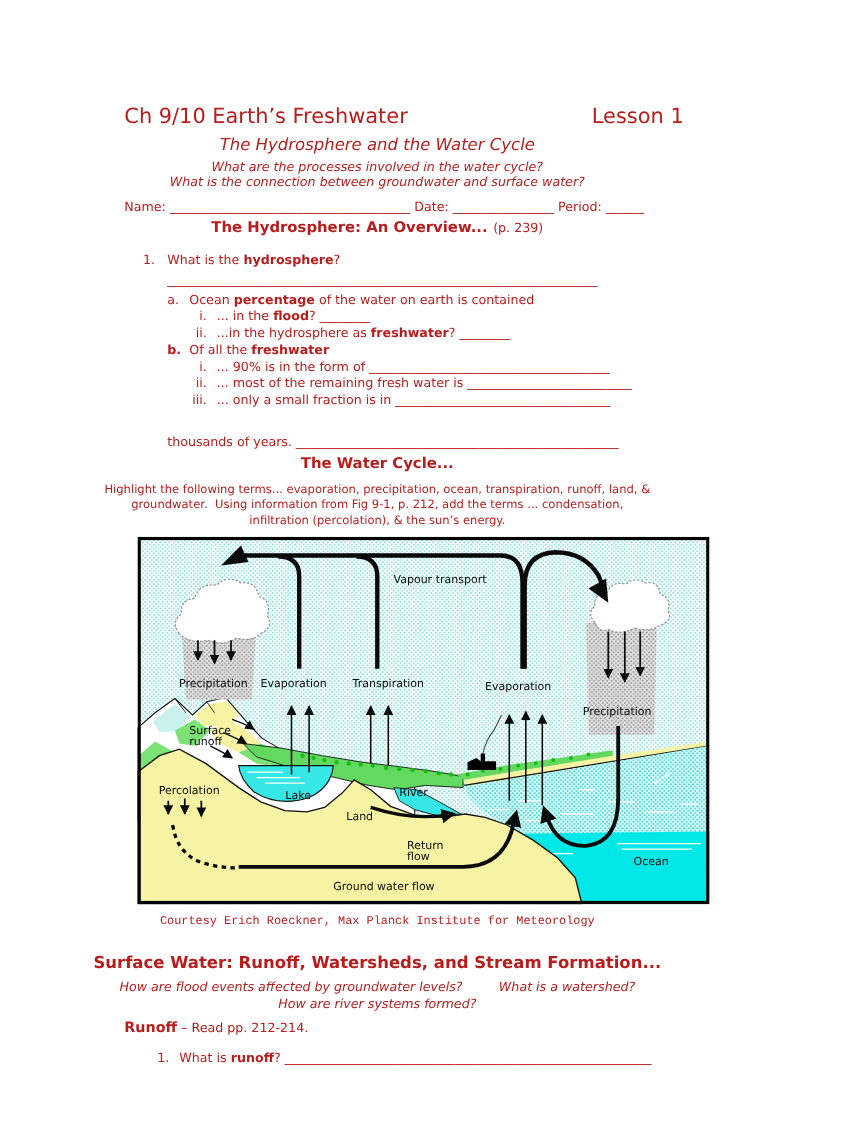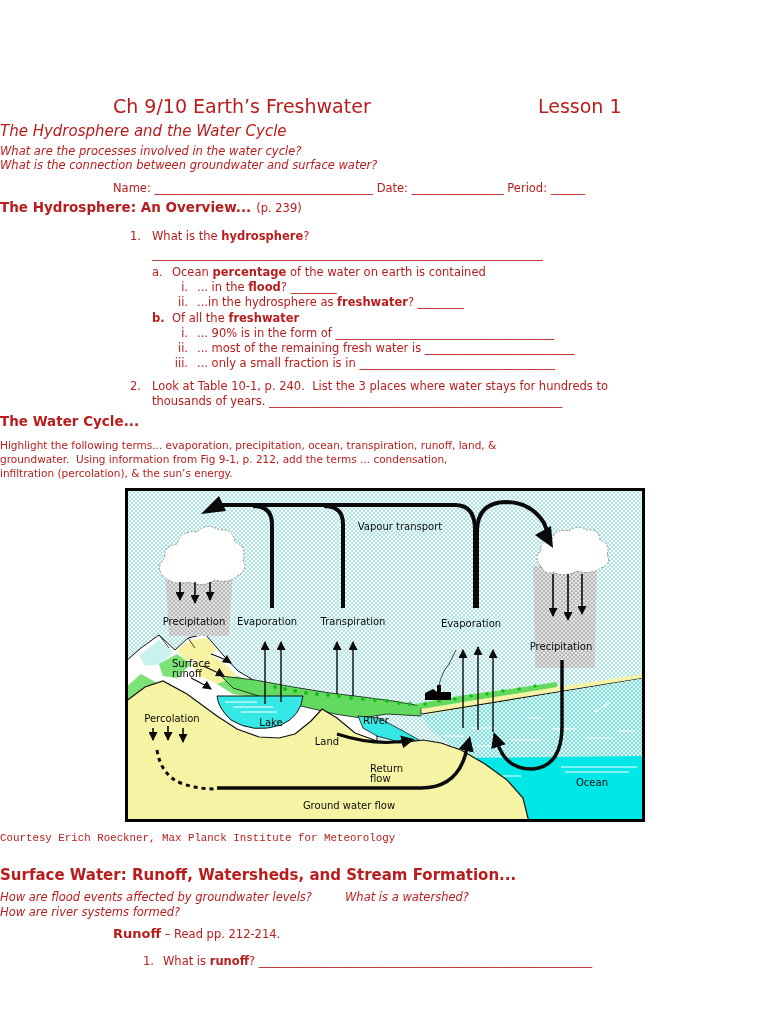--- a/index.html
+++ b/index.html
@@ -1,19 +1,19 @@
 <!DOCTYPE html>
 <html><head>
 <meta charset="utf-8">
 <style>
   html,body{margin:0;padding:0;background:#ffffff;}
   .page{position:relative;width:770px;height:1024px;background:#ffffff;overflow:hidden;
         font-family:"DejaVu Sans",sans-serif;color:#b91c1c;}
   .t{position:absolute;font-size:11.5px;line-height:14px;white-space:pre;}
-  .c{left:0;width:686px;}
+  .c{left:0;width:686px;text-align:center;}
   .i{font-style:italic;}
   .bld{font-weight:bold;}
   .title{font-size:19px;line-height:22px;}
   .h1{font-size:13.5px;font-weight:bold;}
   .h1ref{font-size:11.5px;font-weight:normal;margin-left:5px;}
   .h2{font-size:15px;font-weight:bold;}
   .small{font-size:10.5px;line-height:13px;}
   .mono{font-family:"Liberation Mono","DejaVu Sans Mono",monospace;font-size:10.8px;}
   .num{display:inline-block;width:22px;}
   .alpha{display:inline-block;width:20px;}
@@ -47,21 +47,20 @@
   <div class="t" style="left:152px;top:295px;"><span class="rom">ii.</span><span>...in the hydrosphere as </span><span class="bld">freshwater</span><span>? </span><span>________</span></div>
 
   <div class="t" style="left:152px;top:311px;"><span class="alpha bld">b.</span><span>Of all the </span><span class="bld">freshwater</span></div>
 
   <div class="t" style="left:152px;top:326px;"><span class="rom">i.</span><span>... 90% is in the form of </span><span>______________________________________</span></div>
 
   <div class="t" style="left:152px;top:341px;"><span class="rom">ii.</span><span>... most of the remaining fresh water is </span><span>__________________________</span></div>
 
   <div class="t" style="left:152px;top:356px;"><span class="rom">iii.</span><span>... only a small fraction is in </span><span>__________________________________</span></div>
 
-  <div class="t" style="left:130px;top:379px;"><span class="num">2.</span><span>Look at Table 10-1, p. 240.  List the 3 places where water stays for hundreds to</span></div>
   <div class="t" style="left:152px;top:394px;"><span>thousands of years. </span><span>___________________________________________________</span></div>
 
   <div class="t c h1" style="top:414px;">The Water Cycle...</div>
   <div class="t c small" style="top:439px;">Highlight the following terms... evaporation, precipitation, ocean, transpiration, runoff, land, &amp;</div>
   <div class="t c small" style="top:453px;">groundwater.  Using information from Fig 9-1, p. 212, add the terms ... condensation,</div>
   <div class="t c small" style="top:467px;">infiltration (percolation), &amp; the sun’s energy.</div>
 
   <svg width="520" height="334" viewBox="0 0 520 334" style="position:absolute;left:125px;top:488px;">
     <defs>
       <pattern id="sky" width="4" height="4" patternUnits="userSpaceOnUse">

